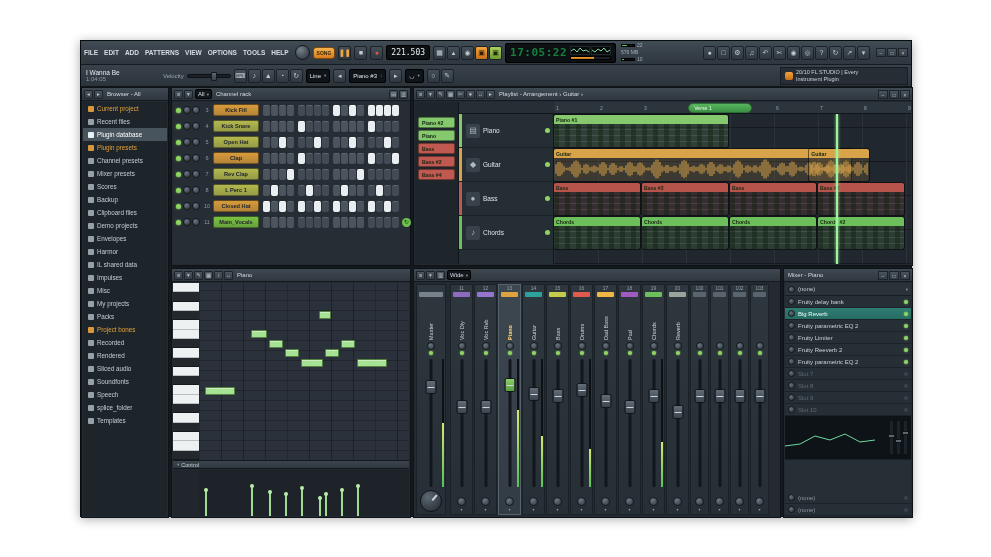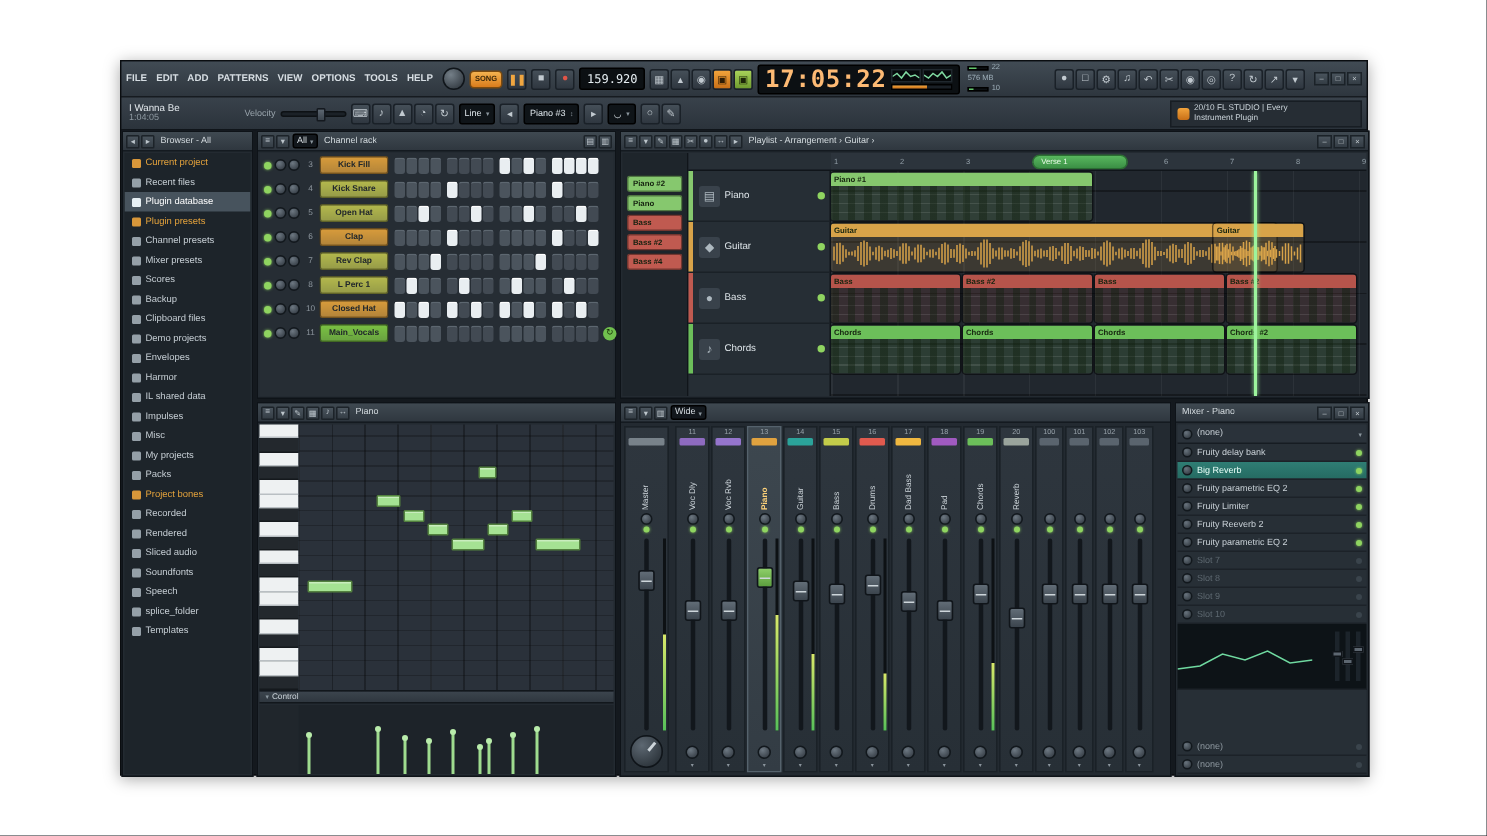--- a/index.html
+++ b/index.html
@@ -21,21 +21,21 @@
         font-size:7px;color:#c2cad0;flex:none}
   .tbtn.play{color:#f0a640;font-weight:bold}
   .tbtn.rec{color:#e05548}
   .acc-orange{background:linear-gradient(#f2a43c,#c86f17)!important;color:#2e1c05!important}
   .acc-green{background:linear-gradient(#a9d25a,#6f9c2f)!important;color:#1c2608!important}
   .disp{background:#0c1013;border:1px solid #000;border-radius:2px;color:#e6eef2;
         font-family:"DejaVu Sans Mono",monospace}
   .tempo{font-size:8px;padding:2px 4px;flex:none}
   .timebox{display:flex;gap:3px;align-items:center;background:#0c1013;border:1px solid #000;
            border-radius:2px;padding:1px 4px;height:20px;flex:none}
-  .time{font-size:16px;font-weight:bold;color:#fdba74;font-family:"DejaVu Sans Mono",monospace;letter-spacing:.5px}
+  .time{font-size:11px;font-weight:bold;color:#15803d;font-family:"DejaVu Sans Mono",monospace;letter-spacing:.5px}
   .scopes{display:flex;flex-direction:column;gap:1px}
   .scoperow{display:flex;gap:1px}
   .scope{width:20px;height:9px;background:#06090b;border:1px solid #20282e}
   .progress{width:41px;height:4px;background:#1a2026;border:1px solid #000;position:relative}
   .progress>i{position:absolute;left:0;top:0;bottom:0;width:58%;background:linear-gradient(#f2a43c,#c86f17)}
   .meters{display:flex;flex-direction:column;justify-content:center;font-size:5px;color:#9fb0ba;
           line-height:7px;margin-left:2px;flex:none}
   .mrow{display:flex;align-items:center;gap:2px}
   .mbar{width:14px;height:3px;background:#0d1114;border:1px solid #000;position:relative}
   .mbar>i{position:absolute;left:0;top:0;bottom:0;background:#63c66a}
@@ -205,21 +205,21 @@
         <span class="mitem">VIEW</span>
         <span class="mitem">OPTIONS</span>
         <span class="mitem">TOOLS</span>
         <span class="mitem">HELP</span>
       </div>
     <div class="bigkn"></div>
     <div class="pill">SONG</div>
     <div class="tbtn play">❚❚</div>
     <div class="tbtn">■</div>
     <div class="tbtn rec">●</div>
-    <div class="disp tempo">159.920</div>
+    <div class="disp tempo">221.503</div>
     <span style="display:flex;gap:1px">
         <span class="tbtn">▦</span>
         <span class="tbtn">▴</span>
         <span class="tbtn">◉</span>
         <span class="tbtn acc-orange">▣</span>
         <span class="tbtn acc-green">▣</span>
       </span>
     <div class="timebox">
       <span class="time">17:05:22</span>
       <span class="scopes">

